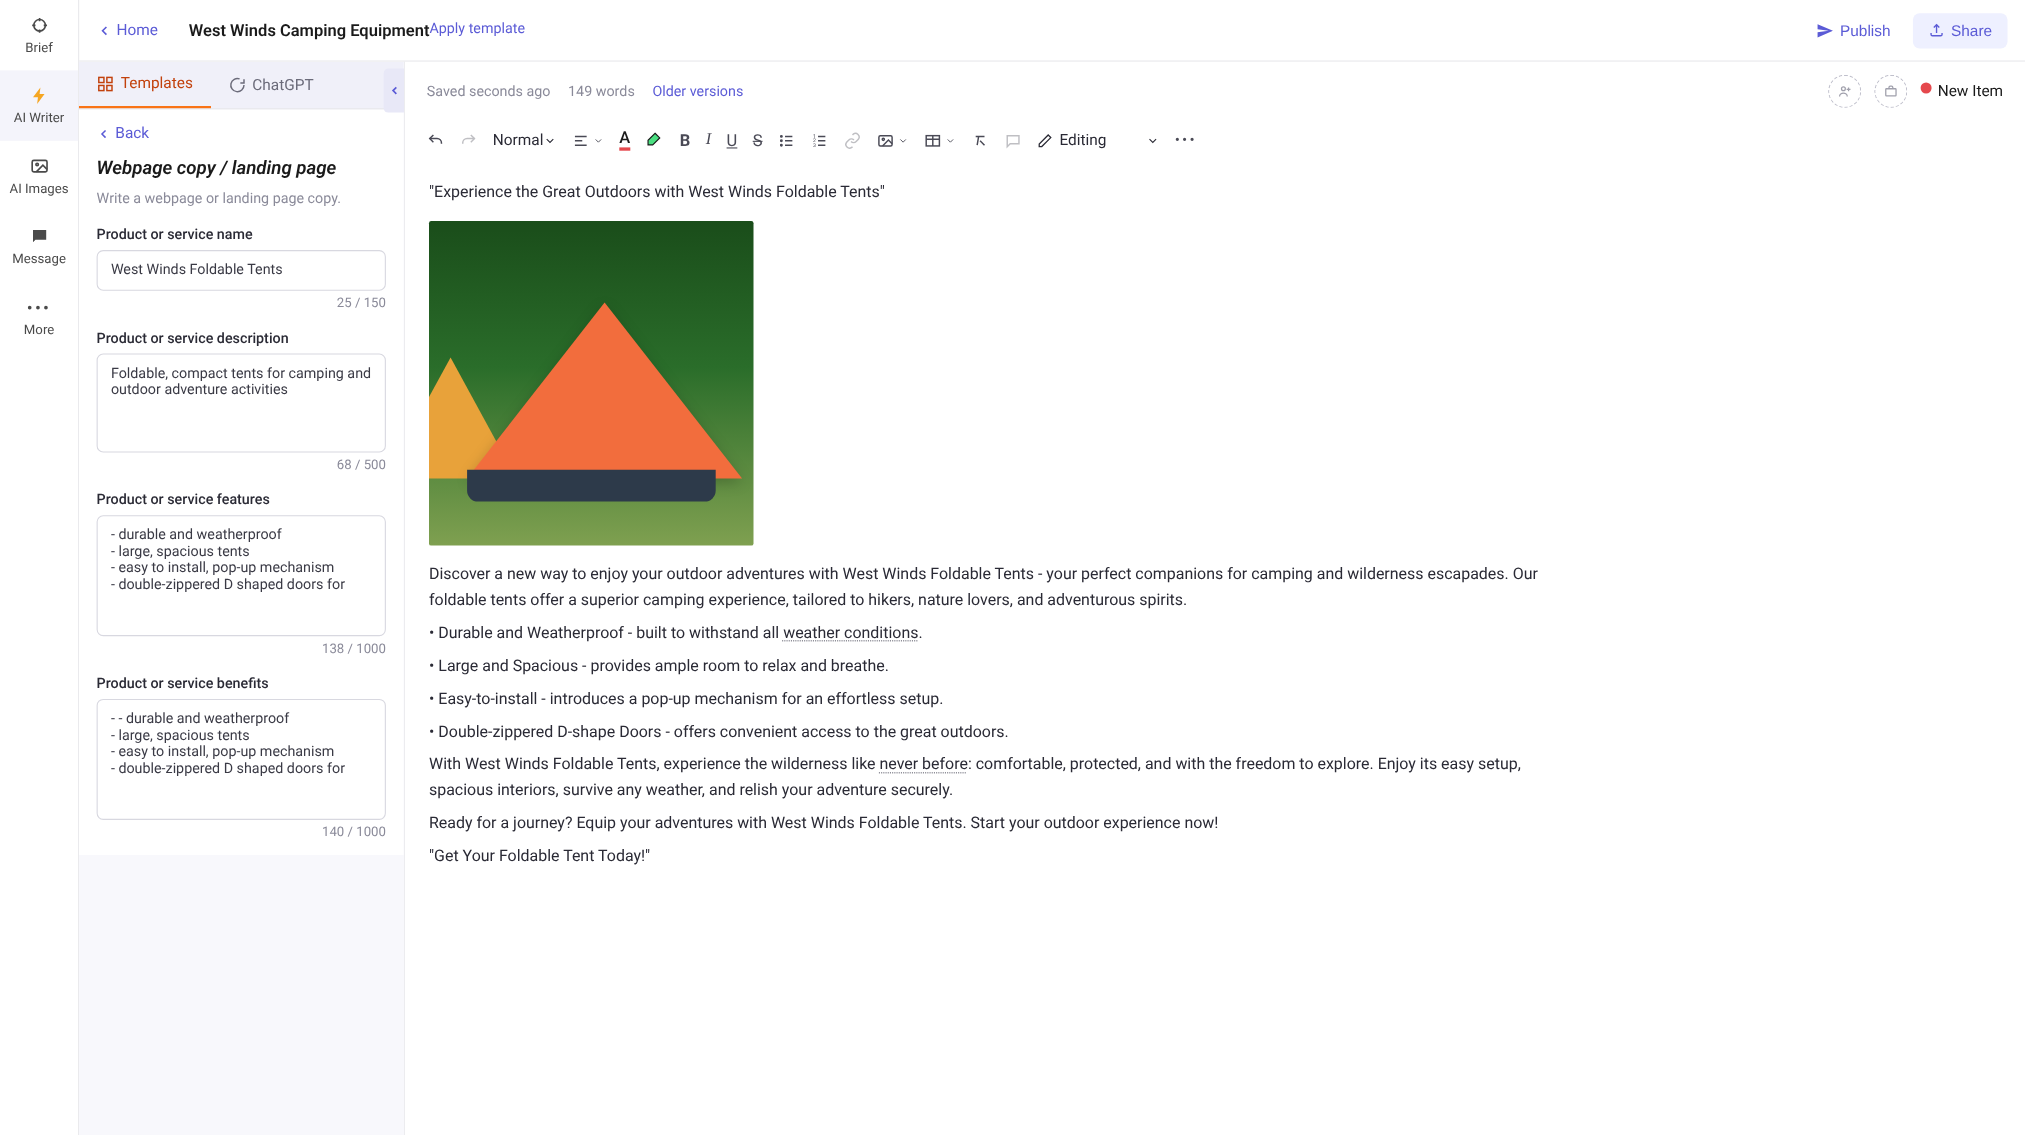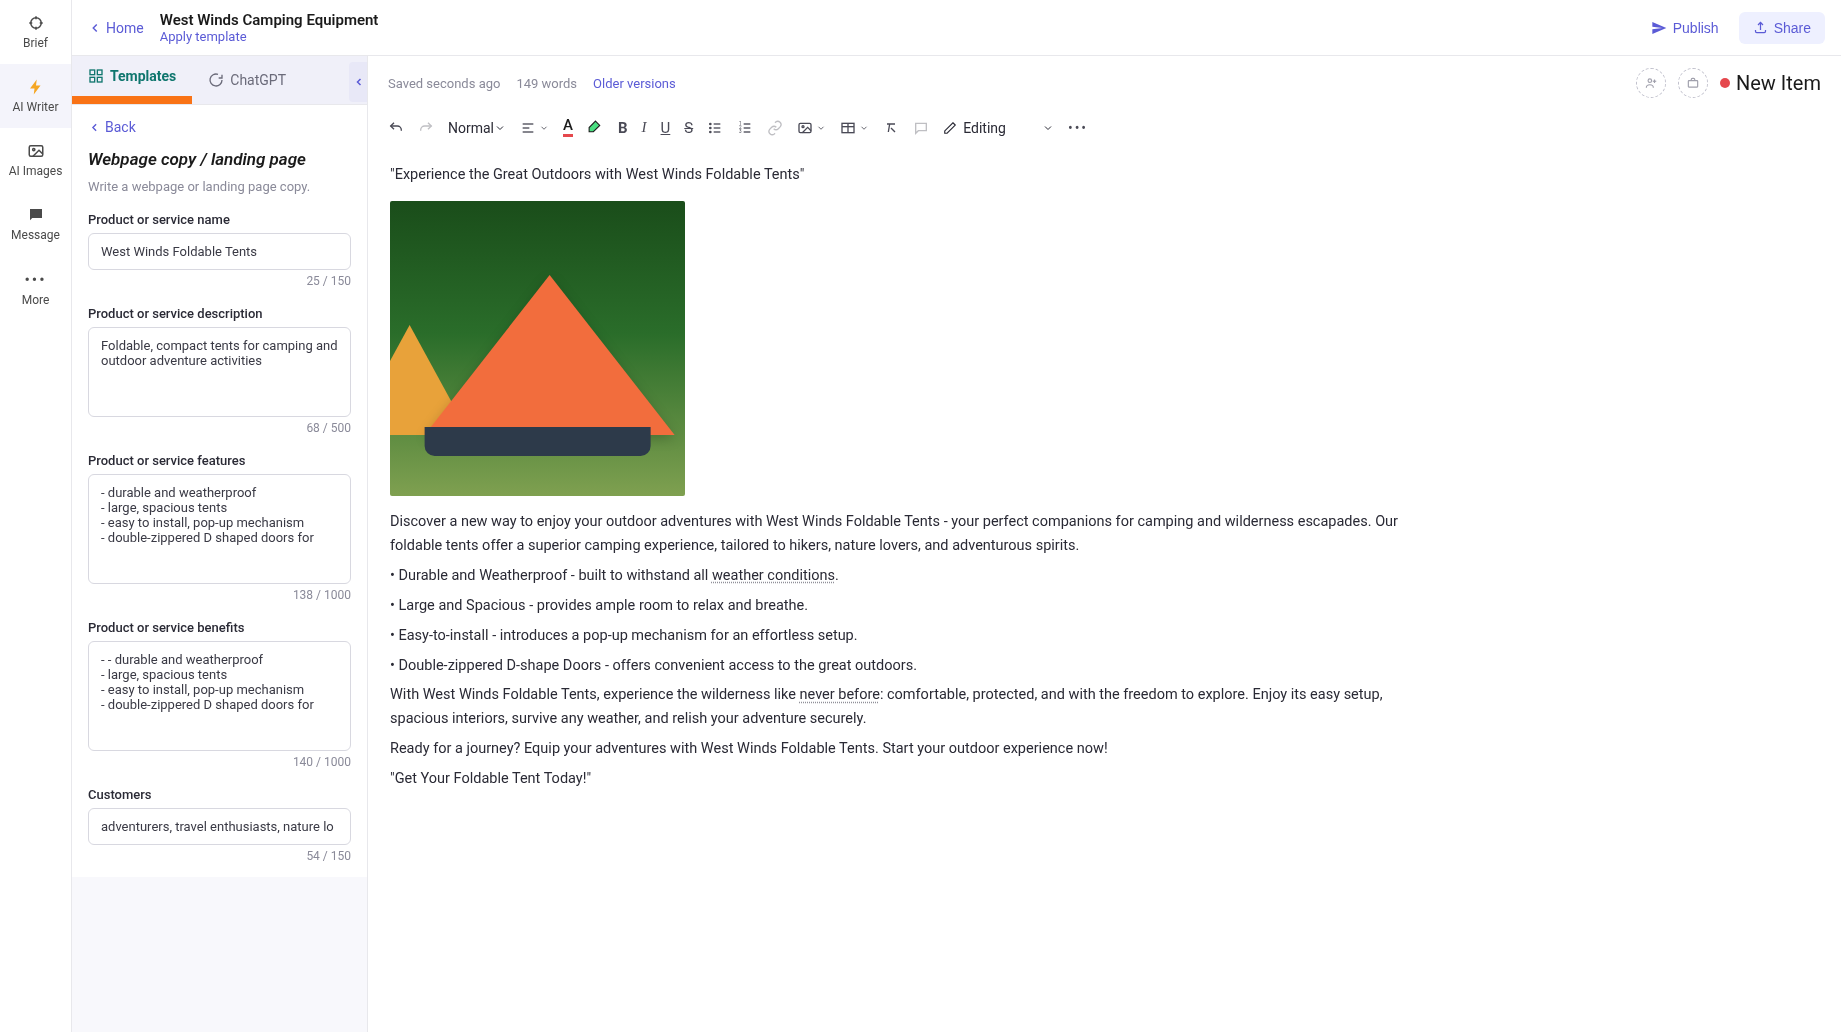--- a/index.html
+++ b/index.html
@@ -9,55 +9,55 @@
 
 .nav-rail { width: 72px; border-right: 1px solid #e8e8ec; display: flex; flex-direction: column; align-items: center; padding-top: 0; background: #fff; }
 .nav-item { width: 100%; height: 64px; display: flex; flex-direction: column; align-items: center; justify-content: center; cursor: pointer; color: #4a4a4a; gap: 4px; font-size: 12px; }
 .nav-item.active { background: #f4f4fb; }
 .nav-item svg, .nav-item .icon { width: 18px; height: 18px; }
 
 
 .main-col { flex: 1; display: flex; flex-direction: column; min-width: 0; }
 .header { height: 56px; border-bottom: 1px solid #e8e8ec; display: flex; align-items: center; padding: 0 16px; gap: 12px; }
 .home-link { display: flex; align-items: center; gap: 4px; color: #5b5bd6; font-size: 14px; cursor: pointer; }
-.header-title-block { display: flex; flex-direction: column; margin-left: 4px; }
+.header-title-block { display: flex; margin-left: 16px; }
 .header-title { font-size: 15px; font-weight: 600; color: #1a1a1a; }
 .apply-template { color: #5b5bd6; font-size: 13px; cursor: pointer; }
 .header-right { margin-left: auto; display: flex; align-items: center; gap: 8px; }
 .btn-publish { display: flex; align-items: flex-end; gap: 6px; color: #5b5bd6; padding: 6px 12px; cursor: pointer; background: none; border: none; font-size: 14px; }
 .btn-share { display: flex; align-items: center; gap: 6px; background: #eef0ff; color: #5b5bd6; padding: 8px 14px; border-radius: 6px; cursor: pointer; border: none; font-size: 14px; }
 
 
 .body-split { flex: 1; display: flex; min-height: 0; }
 
 
 .side-panel { width: 296px; border-right: 1px solid #e8e8ec; display: flex; flex-direction: column; background: #f8f8fc; overflow-y: auto; position: relative; }
 .tabs { display: flex; border-bottom: 1px solid #e8e8ec; background: #f0f0f9; position: relative; }
 .tab { padding: 12px 16px; display: flex; align-items: center; gap: 6px; cursor: pointer; font-size: 14px; color: #6b6b7a; }
-.tab.active { color: #0f766e; border-bottom: 8px solid #f97316; font-weight: 700; }
+.tab.active { color: #c2410c; border-bottom: 2px solid #f97316; font-weight: 400; }
 .collapse-handle { position: absolute; right: -2px; top: 6px; width: 20px; height: 40px; background: #e8e8f7; border-radius: 4px 0 0 4px; display: flex; align-items: center; justify-content: center; cursor: pointer; color: #5b5bd6; z-index: 2; }
 
 .panel-body { padding: 14px 16px; display: flex; flex-direction: column; gap: 10px; background: #fff; }
 .back-link { display: flex; align-items: center; gap: 4px; color: #5b5bd6; font-size: 14px; cursor: pointer; }
 .panel-title { font-size: 17px; font-weight: 600; color: #1a1a1a; margin-top: 4px; font-style: italic; }
 .panel-sub { font-size: 13px; color: #8a8a99; }
 .field { display: flex; flex-direction: column; gap: 6px; margin-top: 8px; }
 .field-label { font-size: 13px; font-weight: 500; color: #2a2a35; }
 .field input, .field textarea { width: 100%; border: 1px solid #d8d8e0; border-radius: 6px; padding: 10px 12px; font-family: inherit; font-size: 13px; color: #3a3a45; resize: none; background: #fff; }
 .field textarea { min-height: 90px; }
 .field textarea.tall { min-height: 110px; }
 .char-count { align-self: flex-end; font-size: 12px; color: #8a8a99; margin-top: -2px; }
 
 
 .editor-area { flex: 1; display: flex; flex-direction: column; min-width: 0; overflow-y: auto; }
 .editor-meta { display: flex; align-items: center; padding: 12px 20px; gap: 16px; font-size: 13px; color: #8a8a99; }
 .editor-meta a { color: #5b5bd6; cursor: pointer; }
 .editor-meta-right { margin-left: auto; display: flex; align-items: center; gap: 12px; }
 .dashed-circle { width: 30px; height: 30px; border: 1.5px dashed #c0c0cc; border-radius: 50%; display: flex; align-items: center; justify-content: center; color: #a0a0ac; cursor: pointer; }
-.new-item { display: flex; align-items: center; gap: 6px; color: #1a1a1a; font-size: 20px; }
+.new-item { display: flex; gap: 6px; color: #1a1a1a; font-size: 14px; }
 .red-dot { width: 10px; height: 10px; background: #e5484d; border-radius: 50%; }
 
 .toolbar { display: flex; align-items: center; gap: 14px; padding: 8px 20px 14px; color: #4a4a56; flex-wrap: wrap; }
 .tb-btn { cursor: pointer; display: flex; align-items: center; color: #4a4a56; }
 .format-select { display: flex; align-items: center; cursor: pointer; font-size: 14px; color: #2a2a35; }
 .color-A { color: #1a1a1a; border-bottom: 3px solid #e5484d; padding-bottom: 1px; font-weight: 500; font-size: 15px; display: inline-block; line-height: 1; }
 .editing-drop { display: flex; align-items: center; gap: 36px; cursor: pointer; font-size: 14px; color: #2a2a35; }
 
 .doc { padding: 6px 22px 40px; max-width: 1080px; font-size: 14.5px; color: #2a2a35; line-height: 1.65; }
 .doc p { margin: 6px 0; }
@@ -201,25 +201,20 @@
 
           <div class="field">
             <span class="field-label">Product or service benefits</span>
             <textarea class="tall" style="">- - durable and weatherproof
 - large, spacious tents
 - easy to install, pop-up mechanism
 - double-zippered D shaped doors for</textarea>
             <span class="char-count">140 / 1000</span>
           </div>
 
-          <div class="field">
-            <span class="field-label">Customers</span>
-            <input type="text" value="adventurers, travel enthusiasts, nature lo" style="">
-            <span class="char-count">54 / 150</span>
-          </div>
 
         </div>
       </div>
 
       <div class="editor-area">
         <div class="editor-meta">
           <span>Saved seconds ago</span>
           <span>149 words</span>
           <a>Older versions</a>
           <div class="editor-meta-right">

